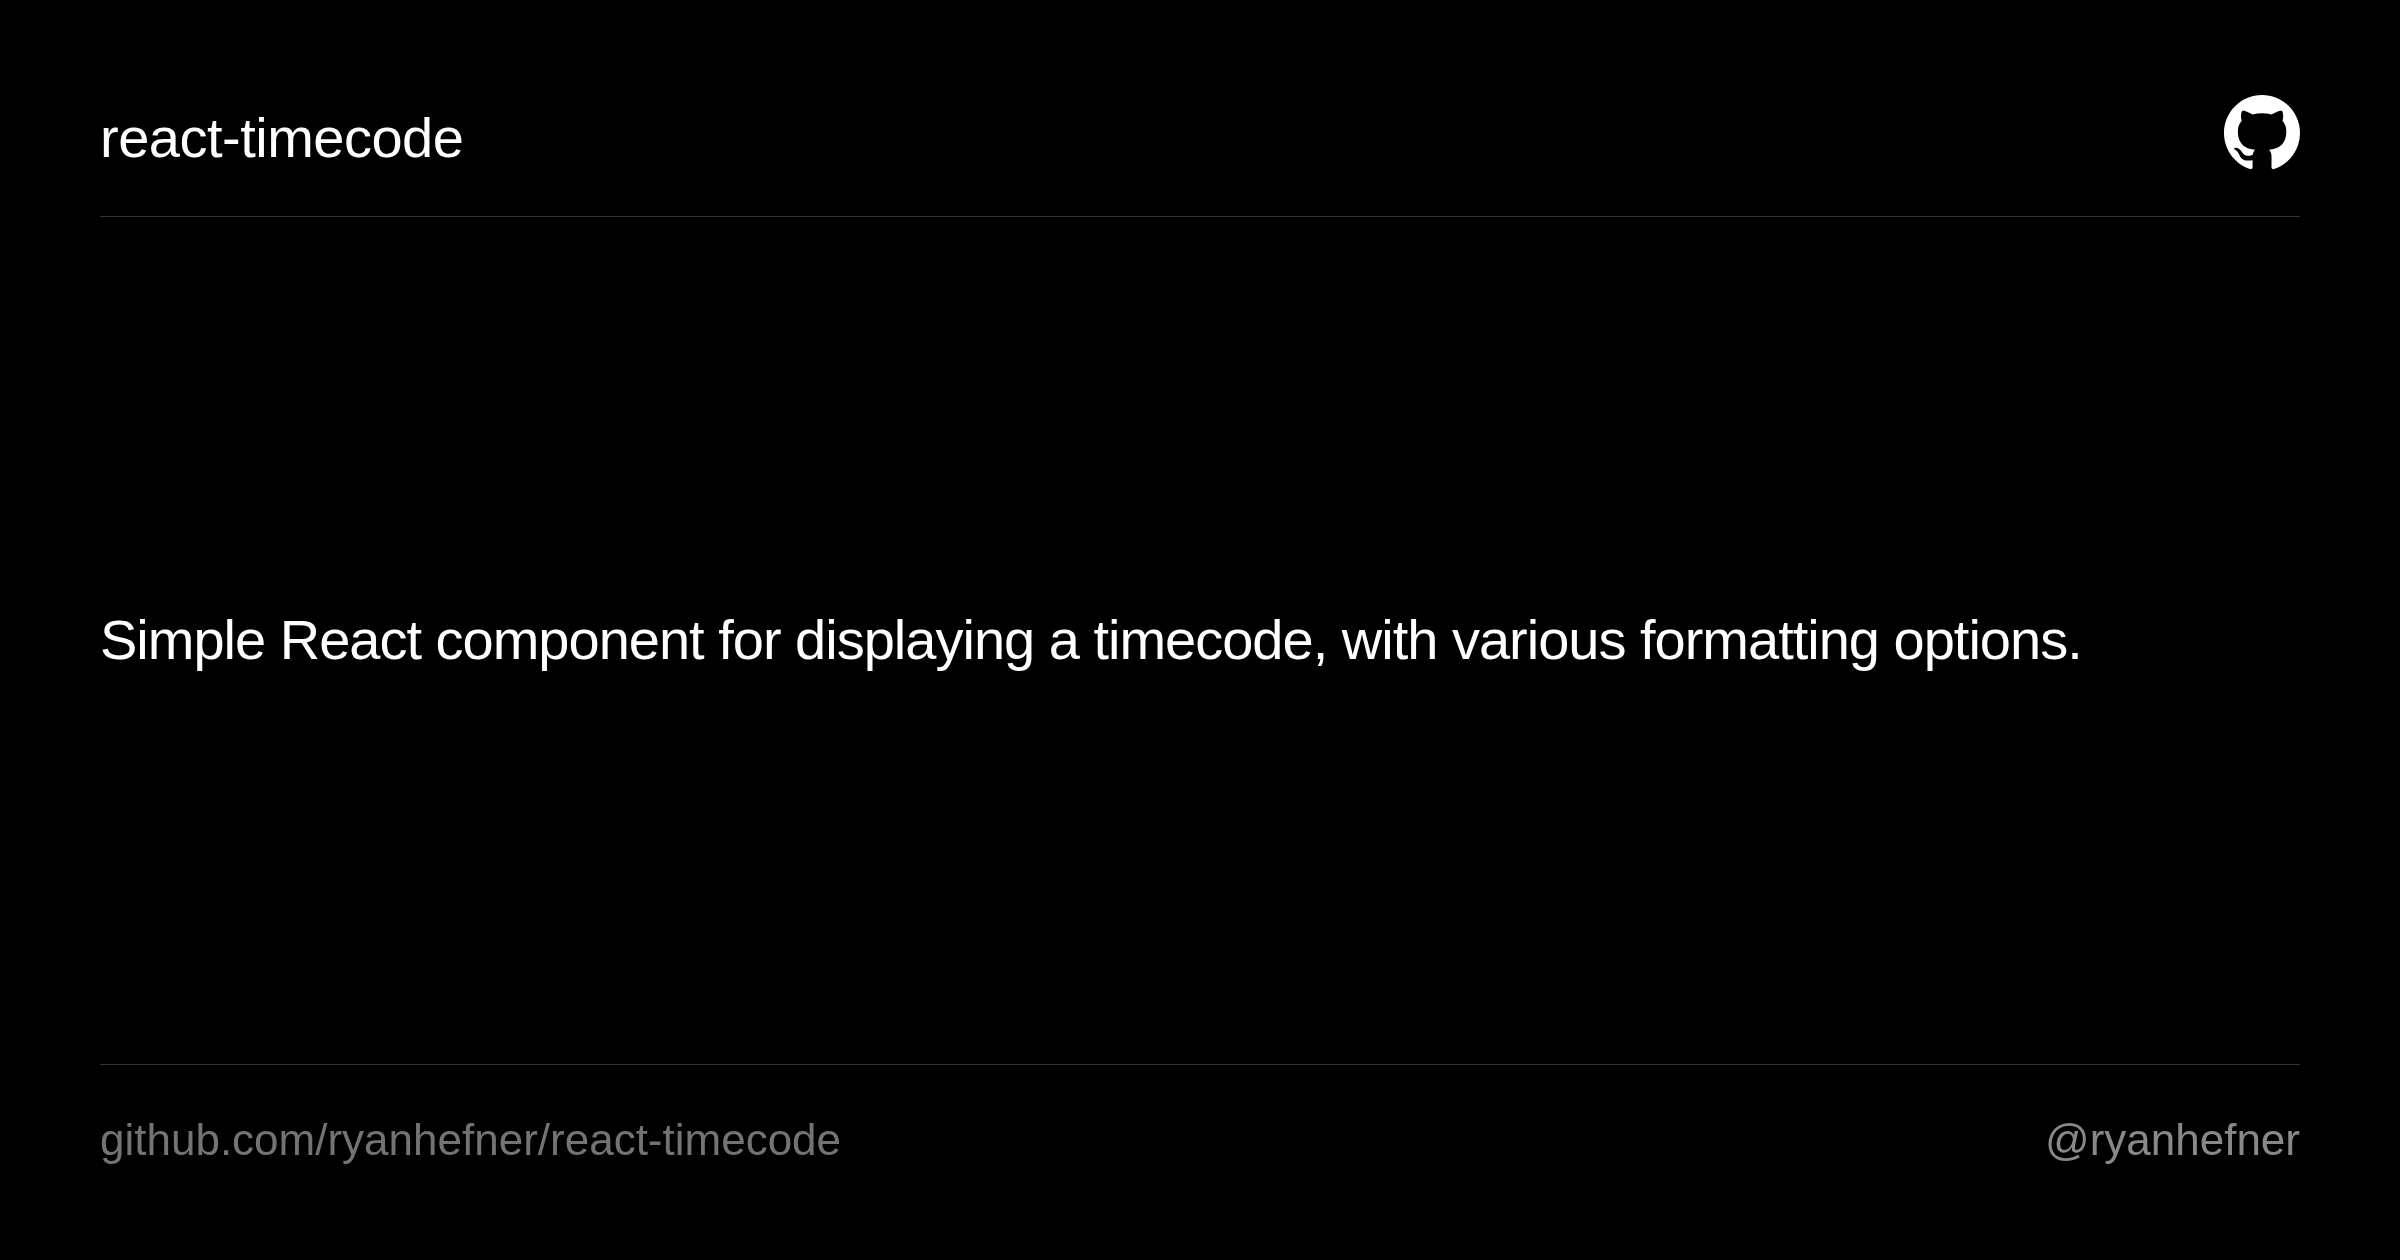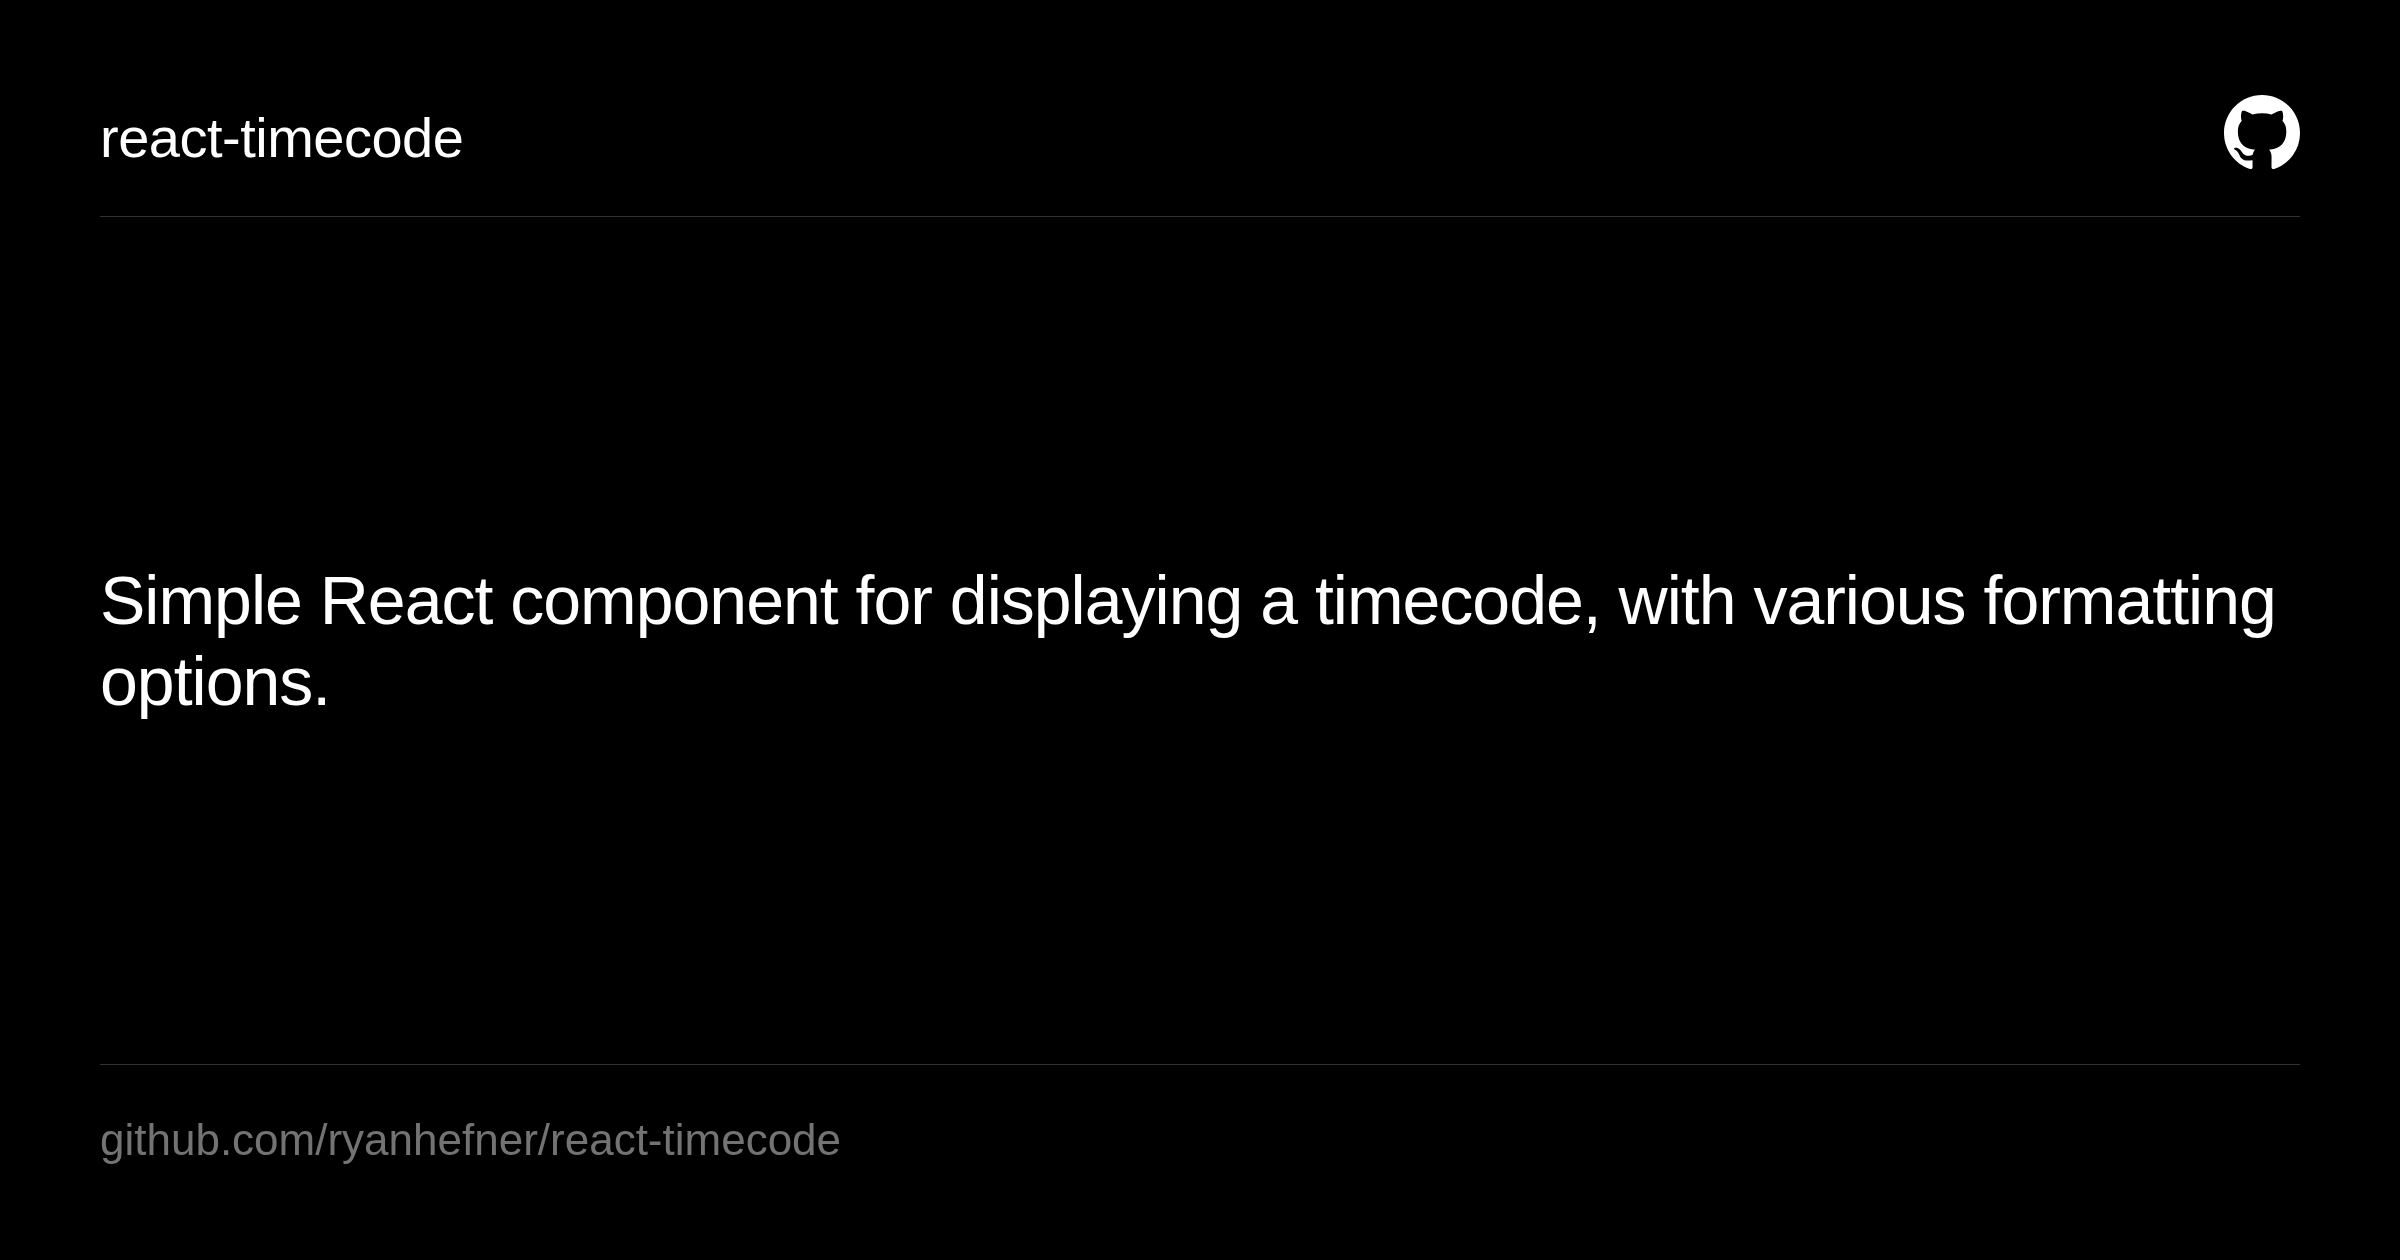--- a/index.html
+++ b/index.html
@@ -36,21 +36,21 @@
       fill: #ffffff;
     }
     .content {
       flex: 1;
       display: flex;
       align-items: center;
       padding: 40px 0;
     }
     .description {
       color: #ffffff;
-      font-size: 68px;
+      font-size: 56px;
       font-weight: 400;
       line-height: 1.18;
       letter-spacing: -1px;
     }
     .footer {
       display: flex;
       justify-content: space-between;
       align-items: center;
       padding-top: 50px;
       border-top: 1px solid #333333;
@@ -75,13 +75,14 @@
     <path d="M8 0C3.58 0 0 3.58 0 8c0 3.54 2.29 6.53 5.47 7.59.4.07.55-.17.55-.38 0-.19-.01-.82-.01-1.49-2.01.37-2.53-.49-2.69-.94-.09-.23-.48-.94-.82-1.13-.28-.15-.68-.52-.01-.53.63-.01 1.08.58 1.23.82.72 1.21 1.87.87 2.33.66.07-.52.28-.87.51-1.07-1.78-.2-3.64-.89-3.64-3.95 0-.87.31-1.59.82-2.15-.08-.2-.36-1.02.08-2.12 0 0 .67-.21 2.2.82.64-.18 1.32-.27 2-.27.68 0 1.36.09 2 .27 1.53-1.04 2.2-.82 2.2-.82.44 1.1.16 1.92.08 2.12.51.56.82 1.27.82 2.15 0 3.07-1.87 3.75-3.65 3.95.29.25.54.73.54 1.48 0 1.07-.01 1.93-.01 2.2 0 .21.15.46.55.38A8.013 8.013 0 0016 8c0-4.42-3.58-8-8-8z"></path>
   </svg>
 </div>
 
 <div class="content">
   <div class="description">Simple React component for displaying a timecode, with various formatting options.</div>
 </div>
 
 <div class="footer">
   <div class="repo-url">github.com/ryanhefner/react-timecode</div>
+  <div class="author">@ryanhefner</div>
 </div>
 
 </body></html>

